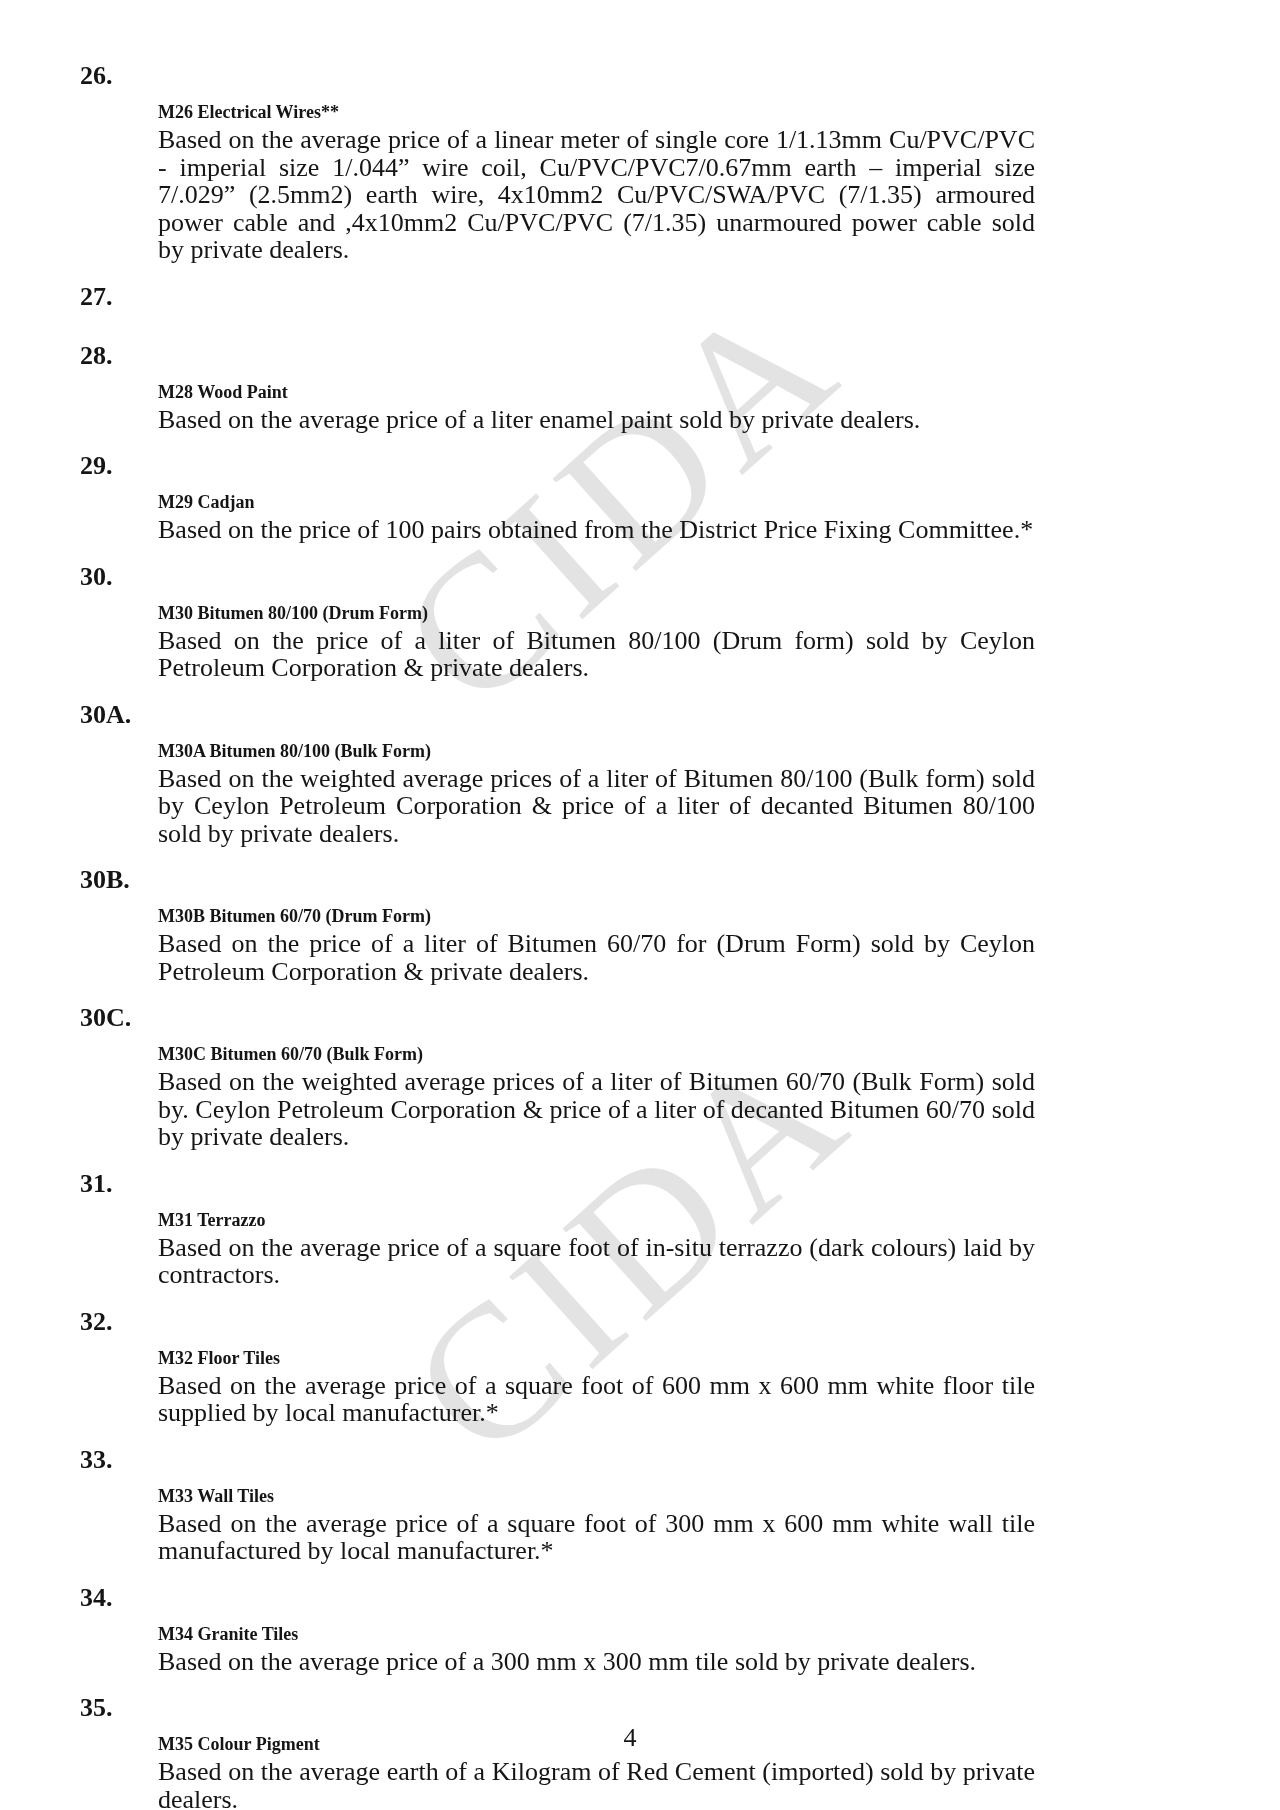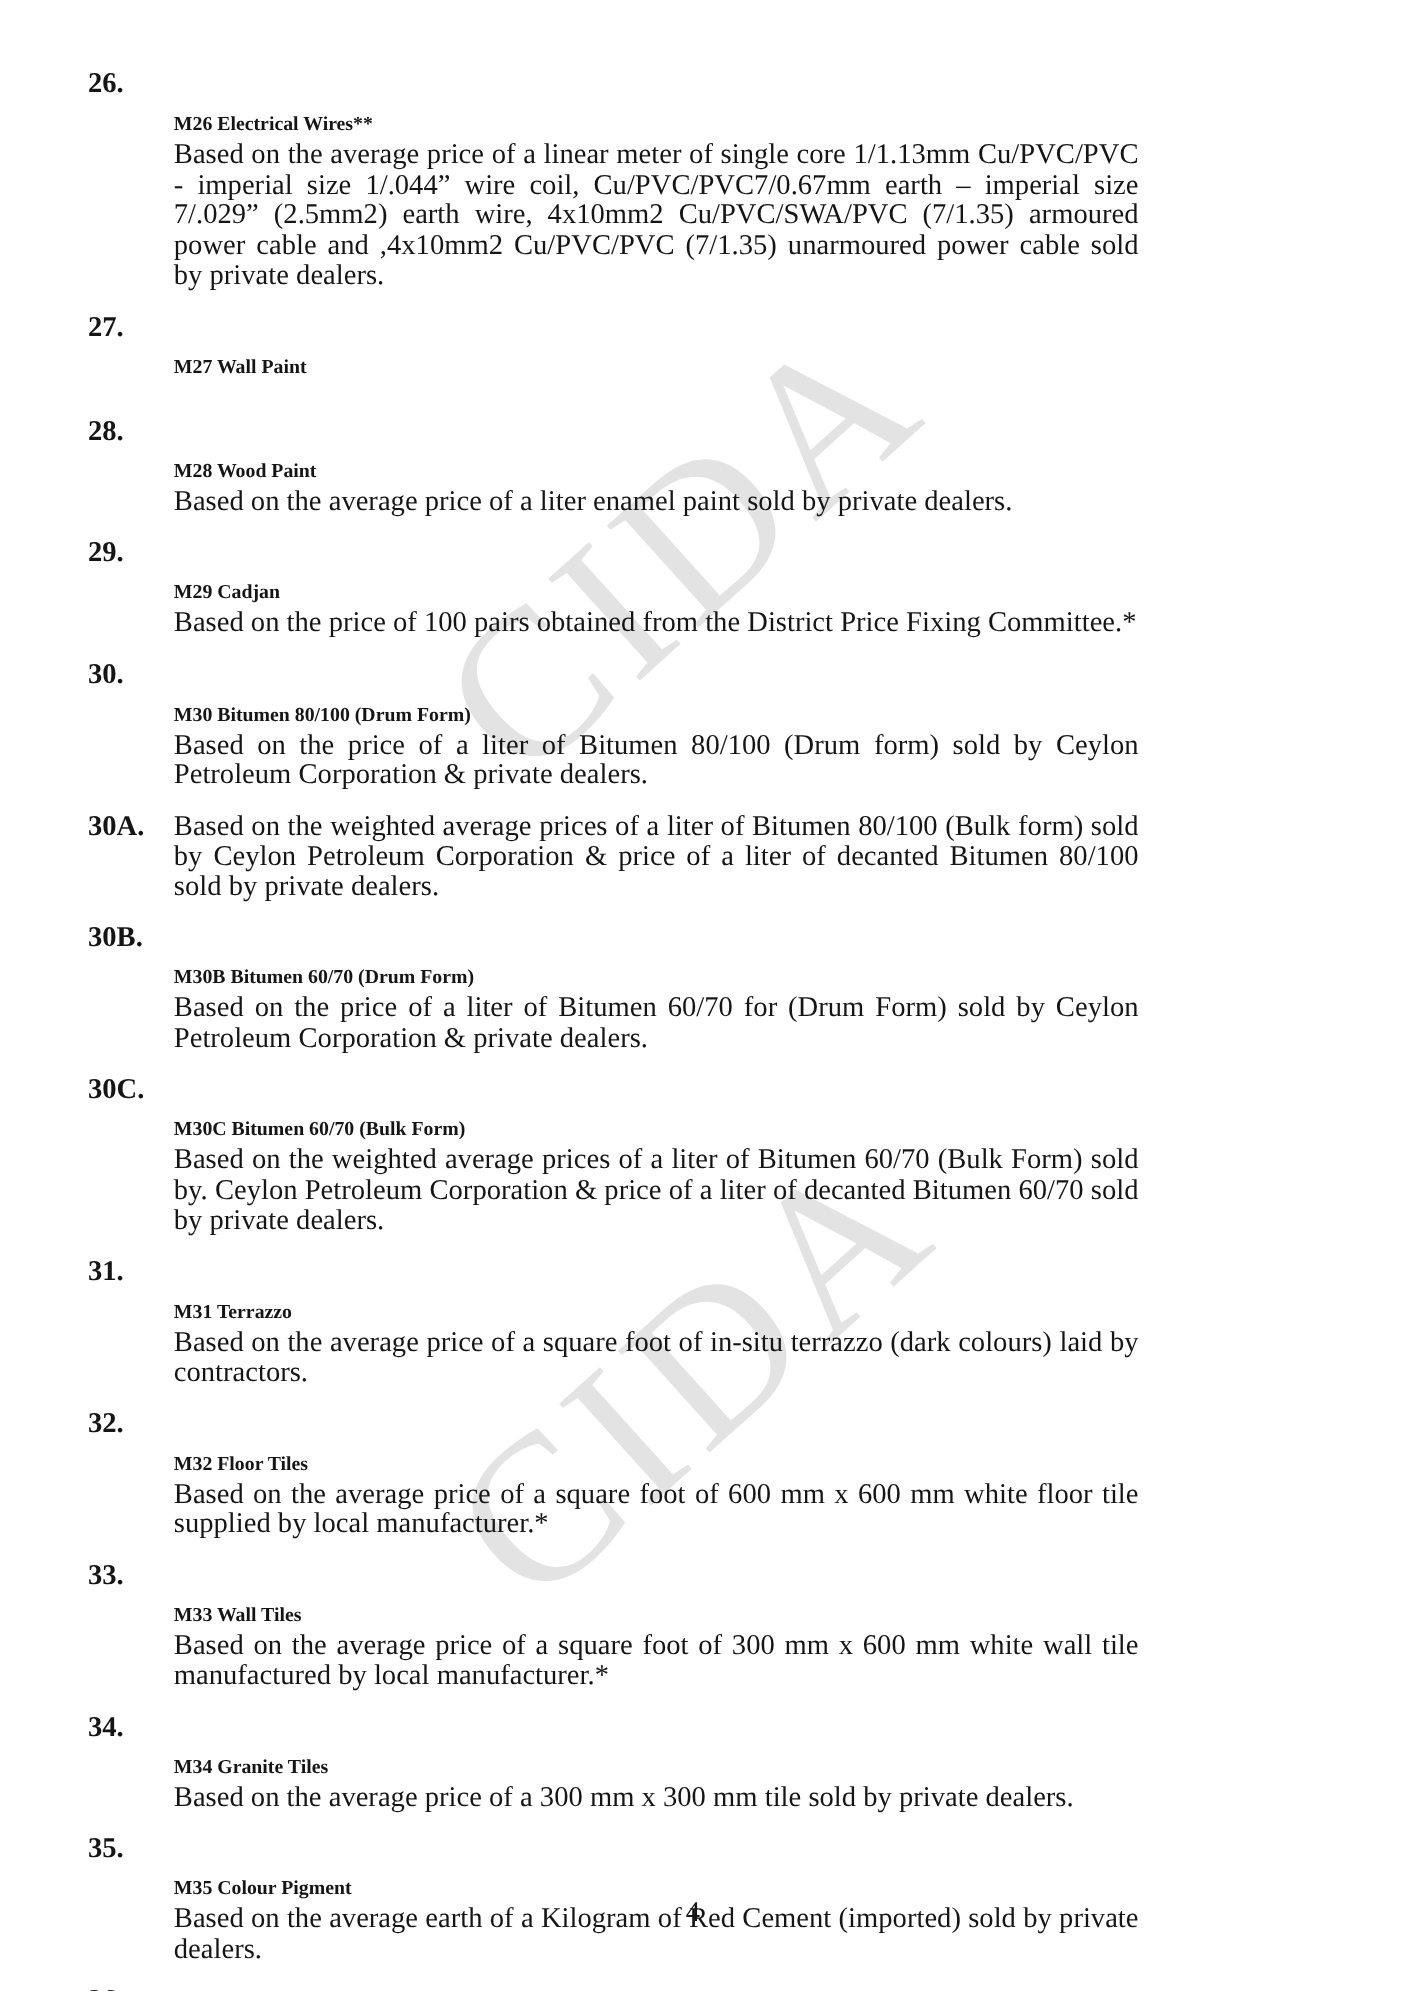--- a/index.html
+++ b/index.html
@@ -83,21 +83,20 @@
       <div class="num">26.</div>
       <div class="txt">
         <div class="heading">M26 Electrical Wires**</div>
         <div class="body">Based on the average price of a linear meter of single core 1/1.13mm Cu/PVC/PVC - imperial size 1/.044” wire coil, Cu/PVC/PVC7/0.67mm earth – imperial size 7/.029” (2.5mm2) earth wire, 4x10mm2 Cu/PVC/SWA/PVC (7/1.35) armoured power cable and ,4x10mm2 Cu/PVC/PVC (7/1.35) unarmoured power cable sold by private dealers.</div>
       </div>
     </div>
 
     <div class="item gap-lg">
       <div class="num">27.</div>
       <div class="txt">
-        <div class="heading">M27 Wall Paint</div>
       </div>
     </div>
 
     <div class="item">
       <div class="num">28.</div>
       <div class="txt">
         <div class="heading">M28 Wood Paint</div>
         <div class="body">Based on the average price of a liter enamel paint sold by private dealers.</div>
       </div>
     </div>
@@ -114,20 +113,21 @@
       <div class="num">30.</div>
       <div class="txt">
         <div class="heading">M30 Bitumen 80/100 (Drum Form)</div>
         <div class="body">Based on the price of a liter of Bitumen 80/100 (Drum form) sold by Ceylon Petroleum Corporation &amp; private dealers.</div>
       </div>
     </div>
 
     <div class="item">
       <div class="num">30A.</div>
       <div class="txt">
+        <div class="heading">M30A Bitumen 80/100 (Bulk Form)</div>
         <div class="body">Based on the weighted average prices of a liter of Bitumen 80/100 (Bulk form) sold by Ceylon Petroleum Corporation &amp; price of a liter of decanted Bitumen 80/100 sold by private dealers.</div>
       </div>
     </div>
 
     <div class="item">
       <div class="num">30B.</div>
       <div class="txt">
         <div class="heading">M30B Bitumen 60/70 (Drum Form)</div>
         <div class="body">Based on the price of a liter of Bitumen 60/70 for (Drum Form) sold by Ceylon Petroleum Corporation &amp; private dealers.</div>
       </div>

